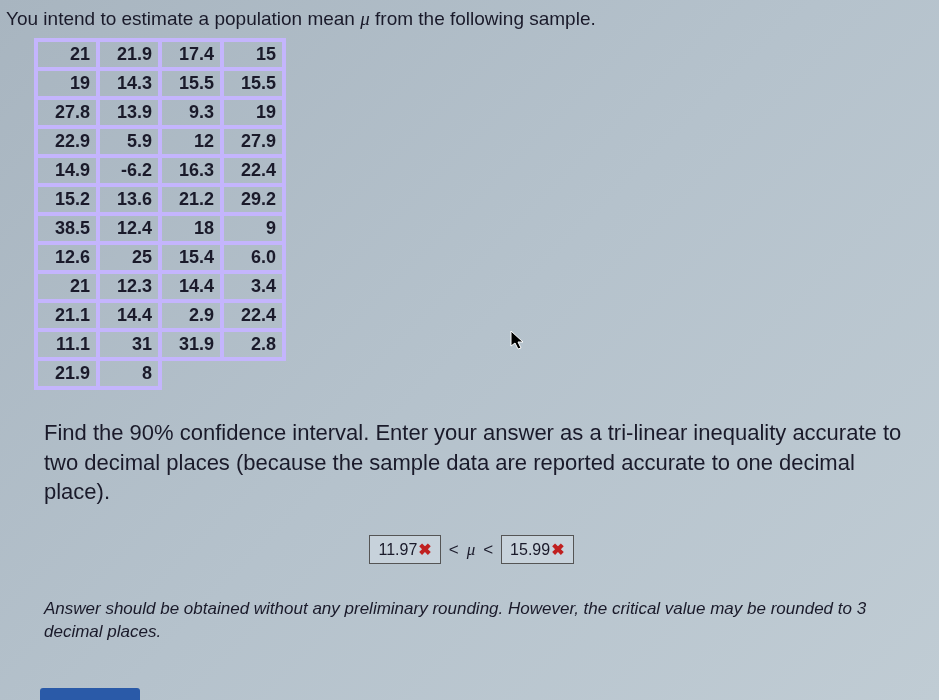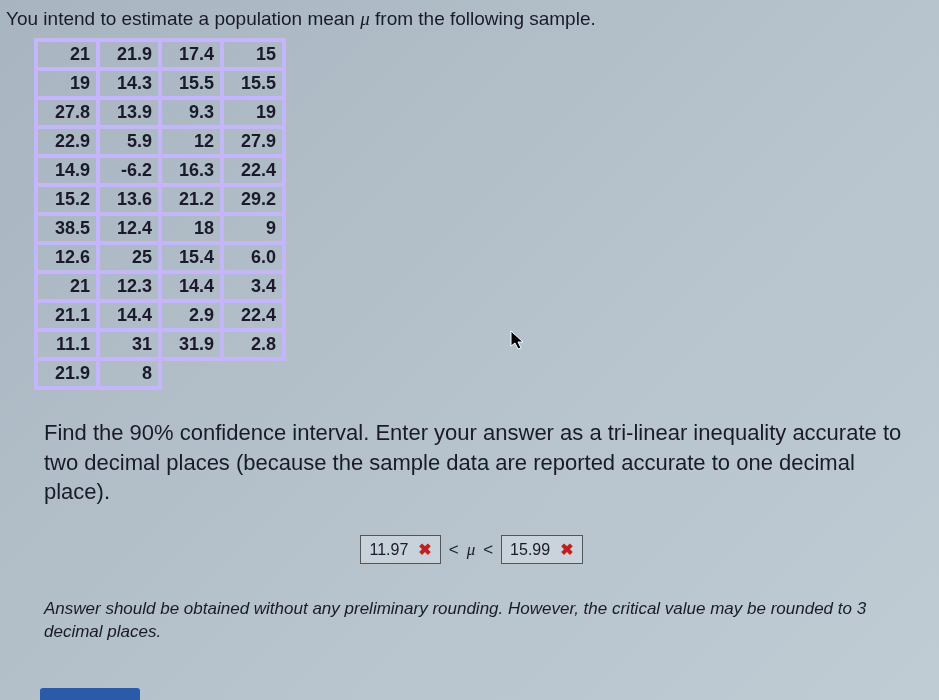--- a/index.html
+++ b/index.html
@@ -54,21 +54,21 @@
       gap: 8px;
       margin-bottom: 34px;
       font-size: 17px;
     }
     .answer-box {
       display: inline-flex;
       align-items: center;
       border: 1px solid #555;
       background: rgba(210,220,228,0.6);
       padding: 4px 8px;
-      gap: 10px;
+      gap: 1px;
       font-size: 16px;
     }
     .wrong-x {
       color: #c02020;
       font-weight: bold;
       font-size: 16px;
     }
     .ineq {
       font-size: 17px;
       font-weight: 500;

